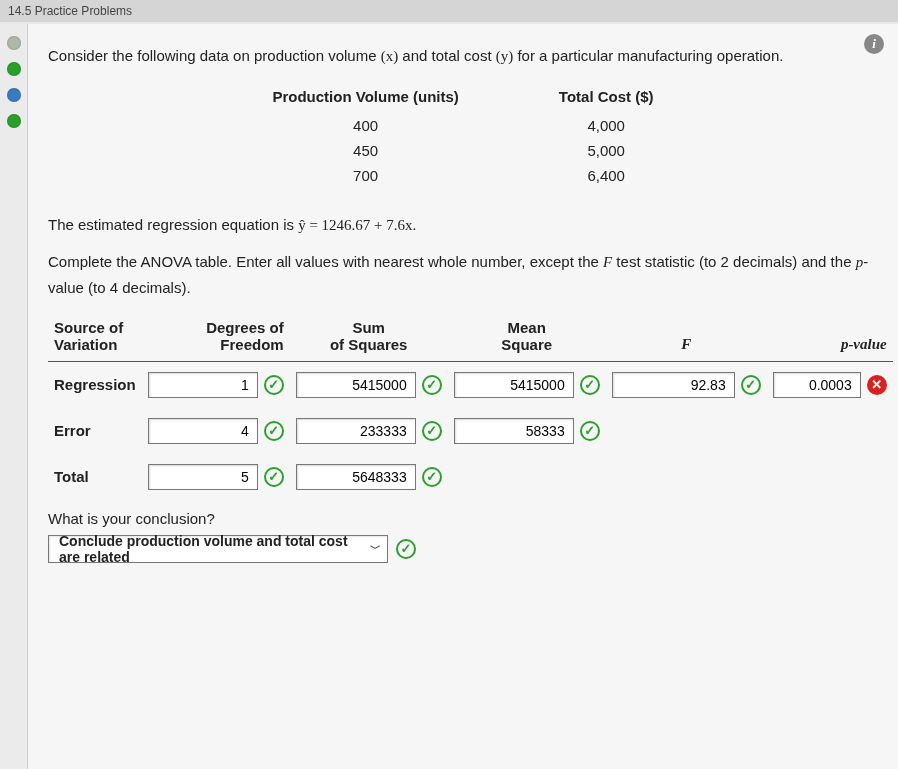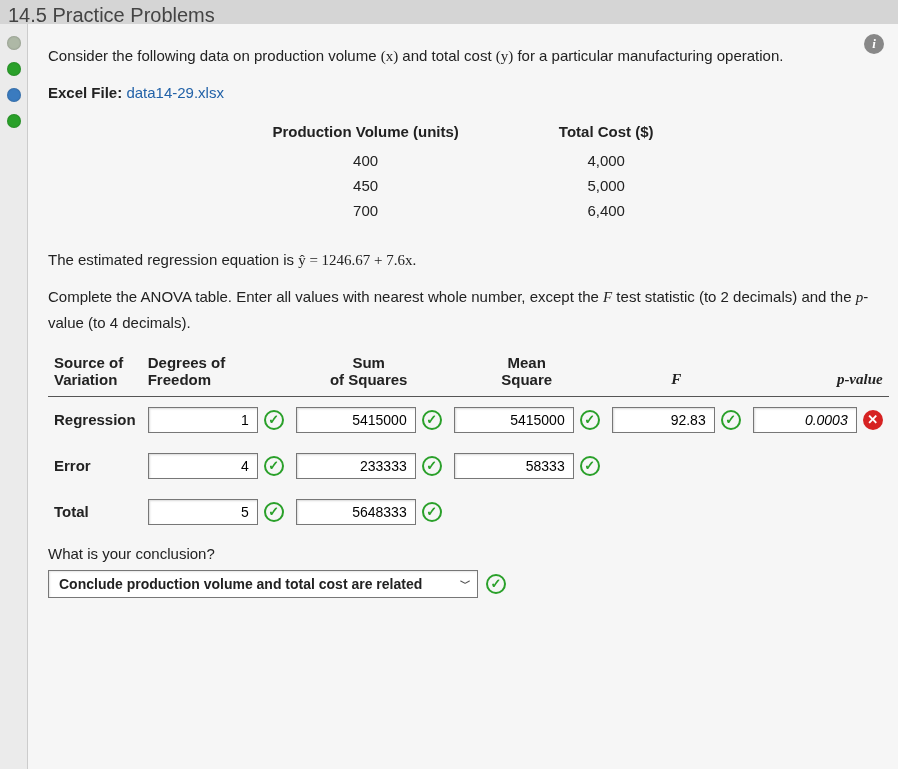--- a/index.html
+++ b/index.html
@@ -8,21 +8,21 @@
     background: #e8e8e8;
     width: 898px;
     height: 769px;
     overflow: hidden;
     color: #222;
     font-size: 15px;
   }
   .top-bar {
     background: #d5d5d5;
     padding: 4px 8px;
-    font-size: 20px;
+    font-size: 12px;
     color: #444;
   }
   .sidebar {
     position: absolute;
     left: 0;
     top: 24px;
     width: 28px;
     height: 745px;
     background: #ebebeb;
     border-right: 1px solid #ccc;
@@ -98,22 +98,22 @@
     border: 1px solid #777;
     background: #fff;
     text-align: right;
     padding: 0 8px;
     font-size: 14px;
     box-shadow: inset 1px 1px 2px rgba(0,0,0,.15);
   }
   .inp.w-df { width: 110px; }
   .inp.w-ss { width: 120px; }
   .inp.w-ms { width: 120px; }
-  .inp.w-f  { width: 103px; }
-  .inp.w-p  { width: 104px; font-style: italic; }
+  .inp.w-f  { width: 123px; }
+  .inp.w-p  { width: 88px; }
   .check-icon {
     display: inline-flex;
     width: 20px; height: 20px;
     border: 2px solid #2aa02a;
     border-radius: 50%;
     color: #2aa02a;
     align-items: center;
     justify-content: center;
     font-size: 13px;
     font-weight: bold;
@@ -131,21 +131,21 @@
   }
   .conclusion-q { margin-top: 10px; margin-bottom: 8px; }
   .select-box {
     display: inline-flex;
     align-items: center;
     justify-content: space-between;
     border: 1px solid #777;
     background: #fff;
     height: 28px;
     padding: 0 6px 0 10px;
-    width: 430px;
+    width: 340px;
     font-weight: bold;
     font-size: 14px;
     box-shadow: inset 1px 1px 2px rgba(0,0,0,.1);
   }
   .select-box .chev { font-size: 11px; color: #555; }
   .concl-wrap { display:flex; align-items:center; gap:8px; }
 </style>
 </head>
 <body>
 
@@ -161,23 +161,20 @@
 </div>
 
 <div class="content">
 
   <div class="info-badge">i</div>
 
   <p class="prompt">
     <span>Consider the following data on production volume </span><span class="math">(x)</span><span> and total cost </span><span class="math">(y)</span><span> for a particular manufacturing operation.</span>
   </p>
 
-  <p class="excel-line">
-    <b>Excel File: </b><span class="file-link">data14-29.xlsx</span>
-  </p>
 
   <table class="data-table">
     <thead>
       <tr>
         <th>Production Volume (units)</th>
         <th>Total Cost ($)</th>
       </tr>
     </thead>
     <tbody>
       <tr>
@@ -201,21 +198,21 @@
 
 
   <p class="para">
     <span>Complete the ANOVA table. Enter all values with nearest whole number, except the </span><span class="math italic">F</span><span> test statistic (to 2 decimals) and the </span><span class="math italic">p</span><span>-value (to 4 decimals).</span>
   </p>
 
   <table class="anova">
     <thead>
       <tr>
         <th><span>Source of</span><br><span>Variation</span></th>
-        <th style="text-align:left"><span>Degrees of</span><br><span>Freedom</span></th>
+        <th style="text-align:right"><span>Degrees of</span><br><span>Freedom</span></th>
         <th style="text-align:center"><span>Sum</span><br><span>of Squares</span></th>
         <th style="text-align:center"><span>Mean</span><br><span>Square</span></th>
         <th style="text-align:center"><span class="math italic">F</span></th>
         <th style="text-align:right"><span class="math italic">p-value</span></th>
       </tr>
     </thead>
     <tbody>
       <tr>
         <td><b>Regression</b></td>
         <td>

